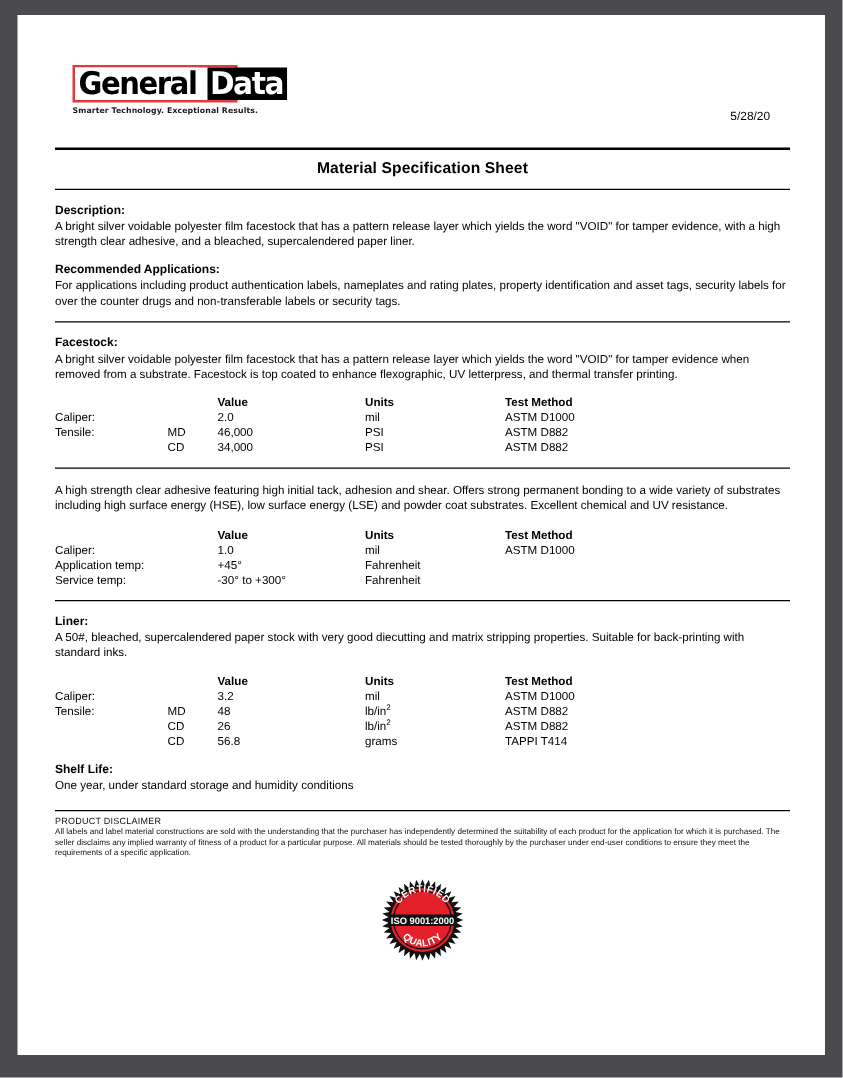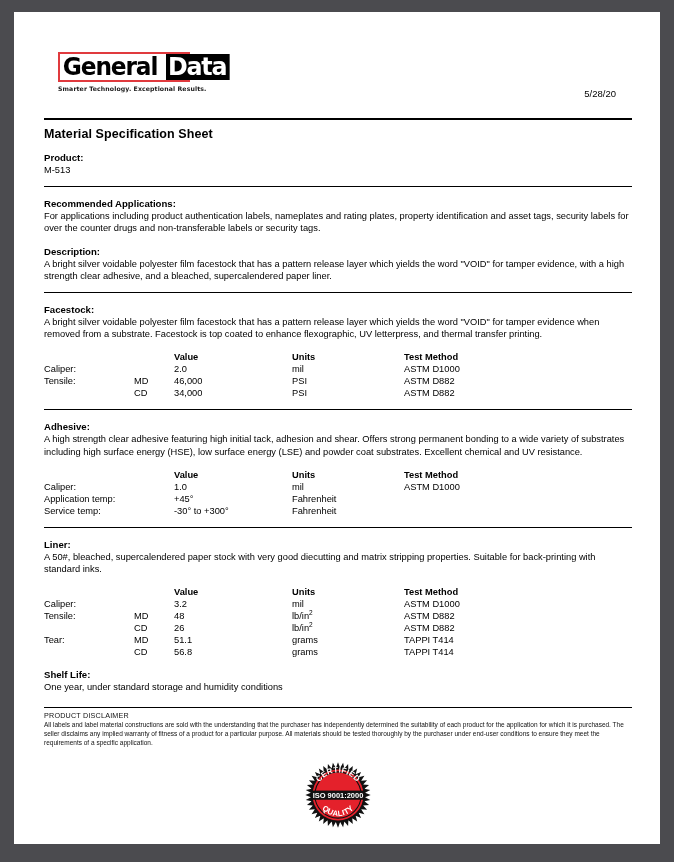--- a/index.html
+++ b/index.html
@@ -90,21 +90,21 @@
     right: 16px;
     top: 46px;
     font-size: 9.5px;
     color: #000;
   }
   .rule-thick {
     border-top: 2.2px solid #000;
     margin-top: 6px;
   }
   .doc-title {
-    text-align: left;
+    text-align: center;
     font-size: 12.5px;
     font-weight: bold;
     margin-top: 7px;
     letter-spacing: 0.1px;
   }
 
   
   .section {
     margin-top: 11px;
   }
@@ -192,35 +192,31 @@
           <span class="logo-data">Data</span>
         </div>
         <div class="logo-tagline">Smarter Technology. Exceptional Results.</div>
       </div>
       <div class="header-date">5/28/20</div>
     </div>
 
     <div class="rule-thick"></div>
     <div class="doc-title">Material Specification Sheet</div>
 
-    <div class="section">
-      <div class="sec-head">Product:</div>
-      <div class="sec-body">M-513</div>
-    </div>
 
     <div class="rule-thin"></div>
+
+    <div class="section">
+      <div class="sec-head">Description:</div>
+      <div class="sec-body">A bright silver voidable polyester film facestock that has a pattern release layer which yields the word "VOID" for tamper evidence, with a high strength clear adhesive, and a bleached, supercalendered paper liner.</div>
+    </div>
 
     <div class="section">
       <div class="sec-head">Recommended Applications:</div>
       <div class="sec-body">For applications including product authentication labels, nameplates and rating plates, property identification and asset tags, security labels for over the counter drugs and non-transferable labels or security tags.</div>
-    </div>
-
-    <div class="section">
-      <div class="sec-head">Description:</div>
-      <div class="sec-body">A bright silver voidable polyester film facestock that has a pattern release layer which yields the word "VOID" for tamper evidence, with a high strength clear adhesive, and a bleached, supercalendered paper liner.</div>
     </div>
 
     <div class="rule-thin"></div>
 
     <div class="section">
       <div class="sec-head">Facestock:</div>
       <div class="sec-body">A bright silver voidable polyester film facestock that has a pattern release layer which yields the word "VOID" for tamper evidence when removed from a substrate.   Facestock is top coated to enhance flexographic, UV letterpress, and thermal transfer printing.</div>
       <table class="spec">
         <thead>
           <tr>
@@ -253,21 +249,20 @@
             <td>PSI</td>
             <td>ASTM D882</td>
           </tr>
         </tbody>
       </table>
     </div>
 
     <div class="rule-thin"></div>
 
     <div class="section">
-      <div class="sec-head">Adhesive:</div>
       <div class="sec-body">A high strength clear adhesive featuring high initial tack, adhesion and shear.  Offers strong permanent bonding to a wide variety of substrates including high surface energy (HSE), low surface energy (LSE) and powder coat substrates.  Excellent chemical and UV resistance.</div>
       <table class="spec">
         <thead>
           <tr>
             <th class="c-label"></th>
             <th class="c-dir"></th>
             <th class="c-value">Value</th>
             <th class="c-units">Units</th>
             <th class="c-test">Test Method</th>
           </tr>
@@ -327,27 +322,20 @@
             <td>48</td>
             <td><span>lb/in</span><sup>2</sup></td>
             <td>ASTM D882</td>
           </tr>
           <tr>
             <td></td>
             <td>CD</td>
             <td>26</td>
             <td><span>lb/in</span><sup>2</sup></td>
             <td>ASTM D882</td>
-          </tr>
-          <tr>
-            <td>Tear:</td>
-            <td>MD</td>
-            <td>51.1</td>
-            <td><span>grams</span><sup></sup></td>
-            <td>TAPPI T414</td>
           </tr>
           <tr>
             <td></td>
             <td>CD</td>
             <td>56.8</td>
             <td><span>grams</span><sup></sup></td>
             <td>TAPPI T414</td>
           </tr>
         </tbody>
       </table>

